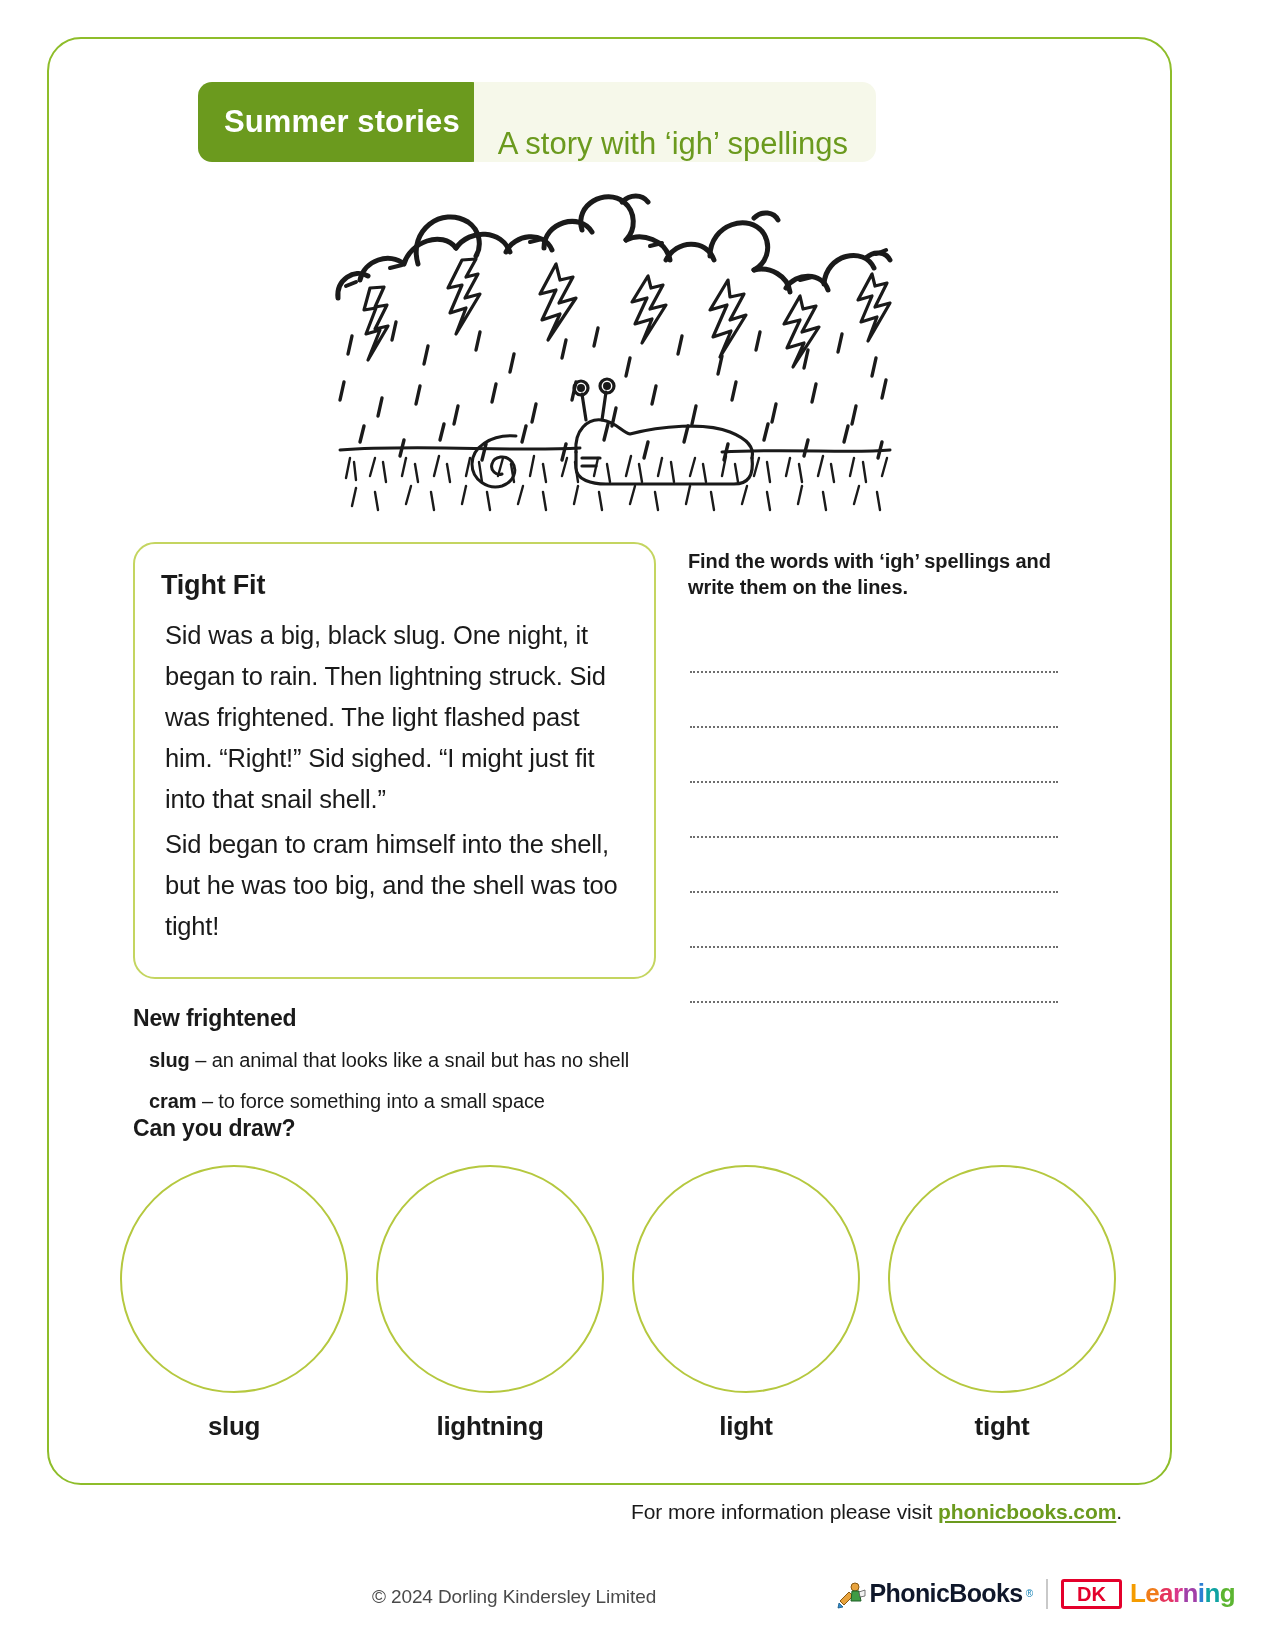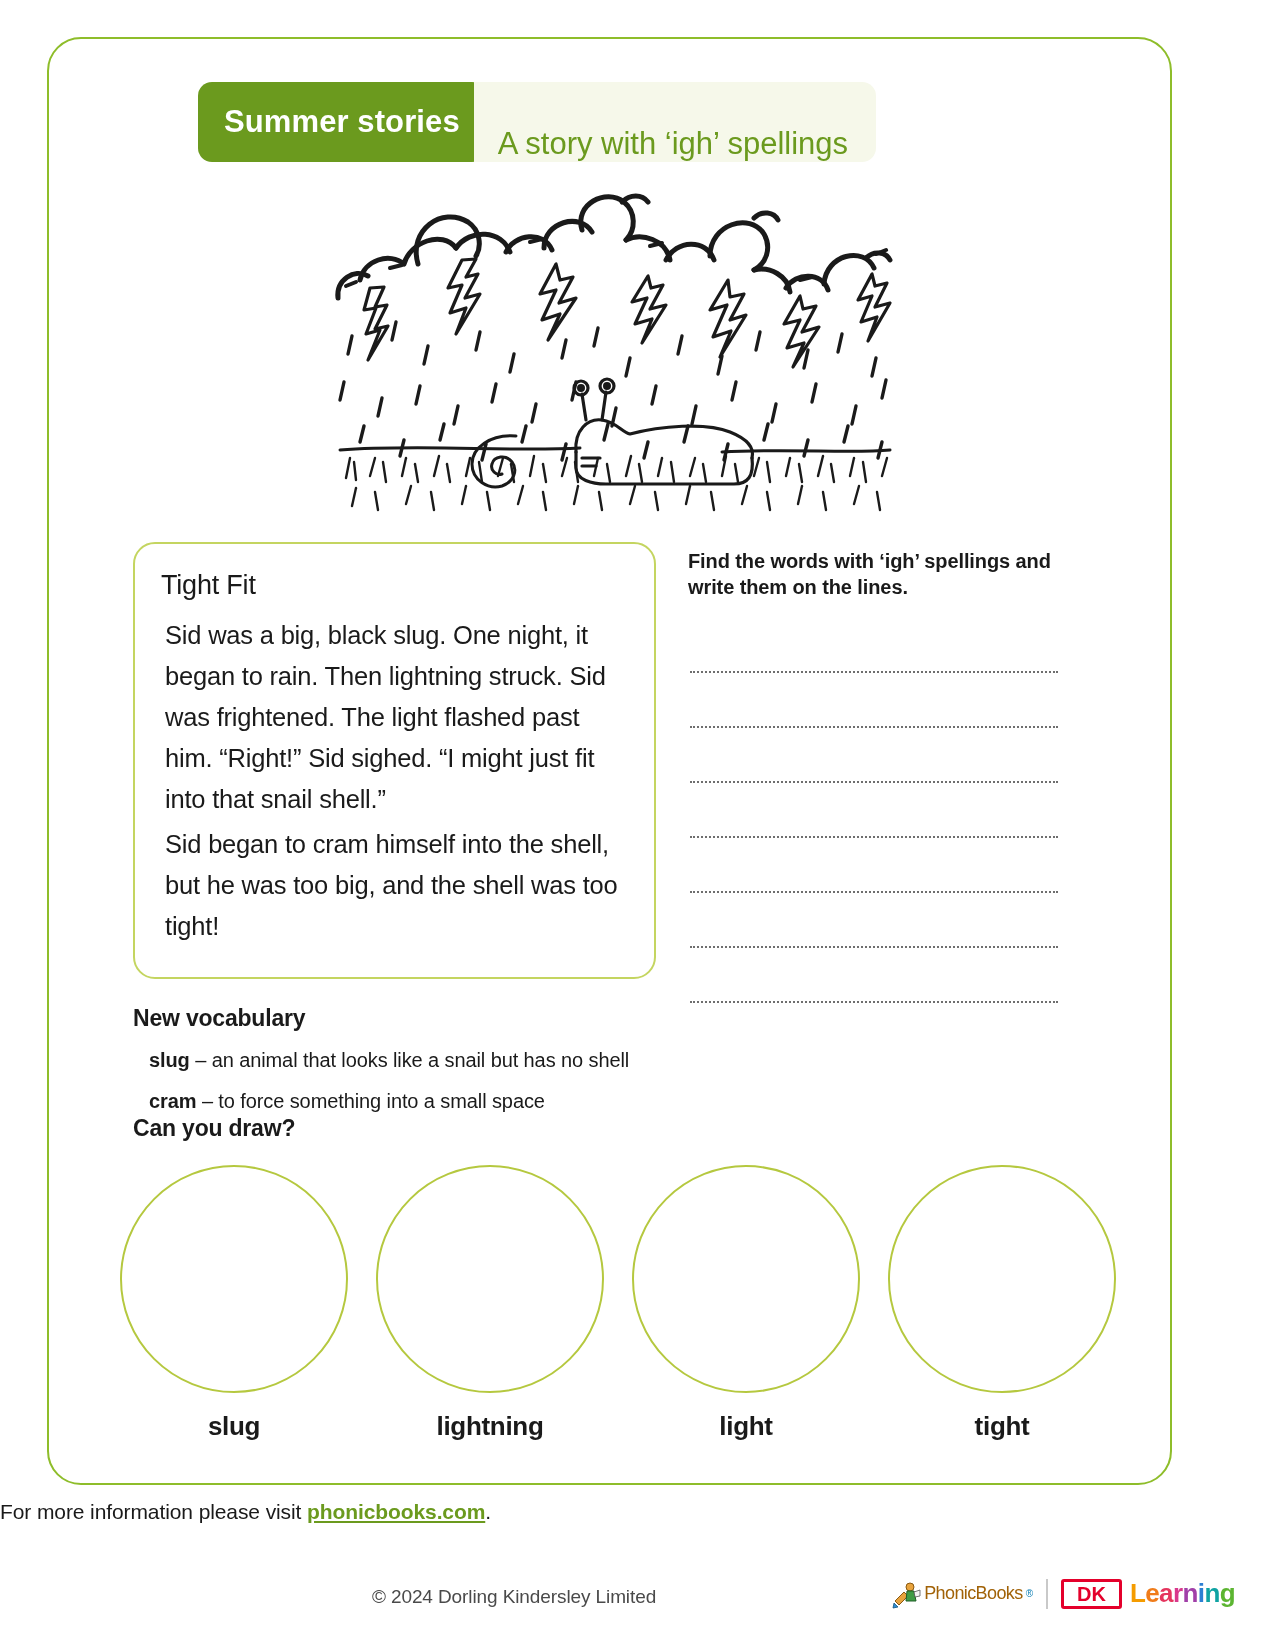--- a/index.html
+++ b/index.html
@@ -80,21 +80,21 @@
     left: 133px;
     top: 542px;
     width: 523px;
     height: 437px;
     border: 2.5px solid #c4d560;
     border-radius: 22px;
     padding: 26px 30px 0 26px;
   }
   .story-title {
     font-size: 27px;
-    font-weight: 400;
+    font-weight: 700;
     letter-spacing: -0.2px;
     margin: 0 0 14px 0;
   }
   .story-para {
     font-size: 25.5px;
     line-height: 41px;
     margin: 4px;
     letter-spacing: -0.2px;
   }
   .story-para + .story-para { margin-top: 0; }
@@ -181,21 +181,21 @@
     font-weight: 700;
     letter-spacing: -0.3px;
   }
 
   
   .footer-info {
     position: absolute;
     left: 0;
     top: 1500px;
     width: 1122px;
-    text-align: left;
+    text-align: right;
     font-size: 21px;
     letter-spacing: -0.1px;
   }
   .footer-link { color: #6b9a1e; font-weight: 700; }
   .footer-legal {
     position: absolute;
     left: 0;
     top: 1586px;
     width: 1028px;
     text-align: center;
@@ -207,23 +207,23 @@
     position: absolute;
     right: 40px;
     top: 1578px;
     display: flex;
     align-items: center;
     gap: 13px;
   }
   .pb-logo { display: flex; align-items: center; gap: 3px; }
   .pb-mark { width: 30px; height: 30px; }
   .pb-text {
-    font-size: 18px;
-    font-weight: 400;
-    color: #a16207;
+    font-size: 25px;
+    font-weight: 700;
+    color: #0f172a;
     letter-spacing: -0.6px;
   }
   .pb-reg { font-size: 10px; color: #0d7fb5; vertical-align: super; }
   .brand-divider {
     width: 2px;
     height: 30px;
     background: #c9c9c9;
   }
   .dk-logo { display: flex; align-items: center; gap: 8px; }
   .dk-mark {
@@ -450,21 +450,21 @@
   <div class="answer-line"></div>
   <div class="answer-line"></div>
   <div class="answer-line"></div>
   <div class="answer-line"></div>
   <div class="answer-line"></div>
   <div class="answer-line"></div>
   <div class="answer-line"></div>
 </div>
 
 <div class="vocab">
-  <h3 class="vocab-title">New vocabulary</h3>
+  <h3 class="vocab-title">New frightened</h3>
   <p class="vocab-line">
     <span class="vocab-word">slug</span><span> – </span><span>an animal that looks like a snail but has no shell</span>
   </p>
   <p class="vocab-line">
     <span class="vocab-word">cram</span><span> – </span><span>to force something into a small space</span>
   </p>
 </div>
 
 <h3 class="draw-title">Can you draw?</h3>
 <div class="circles-row">

